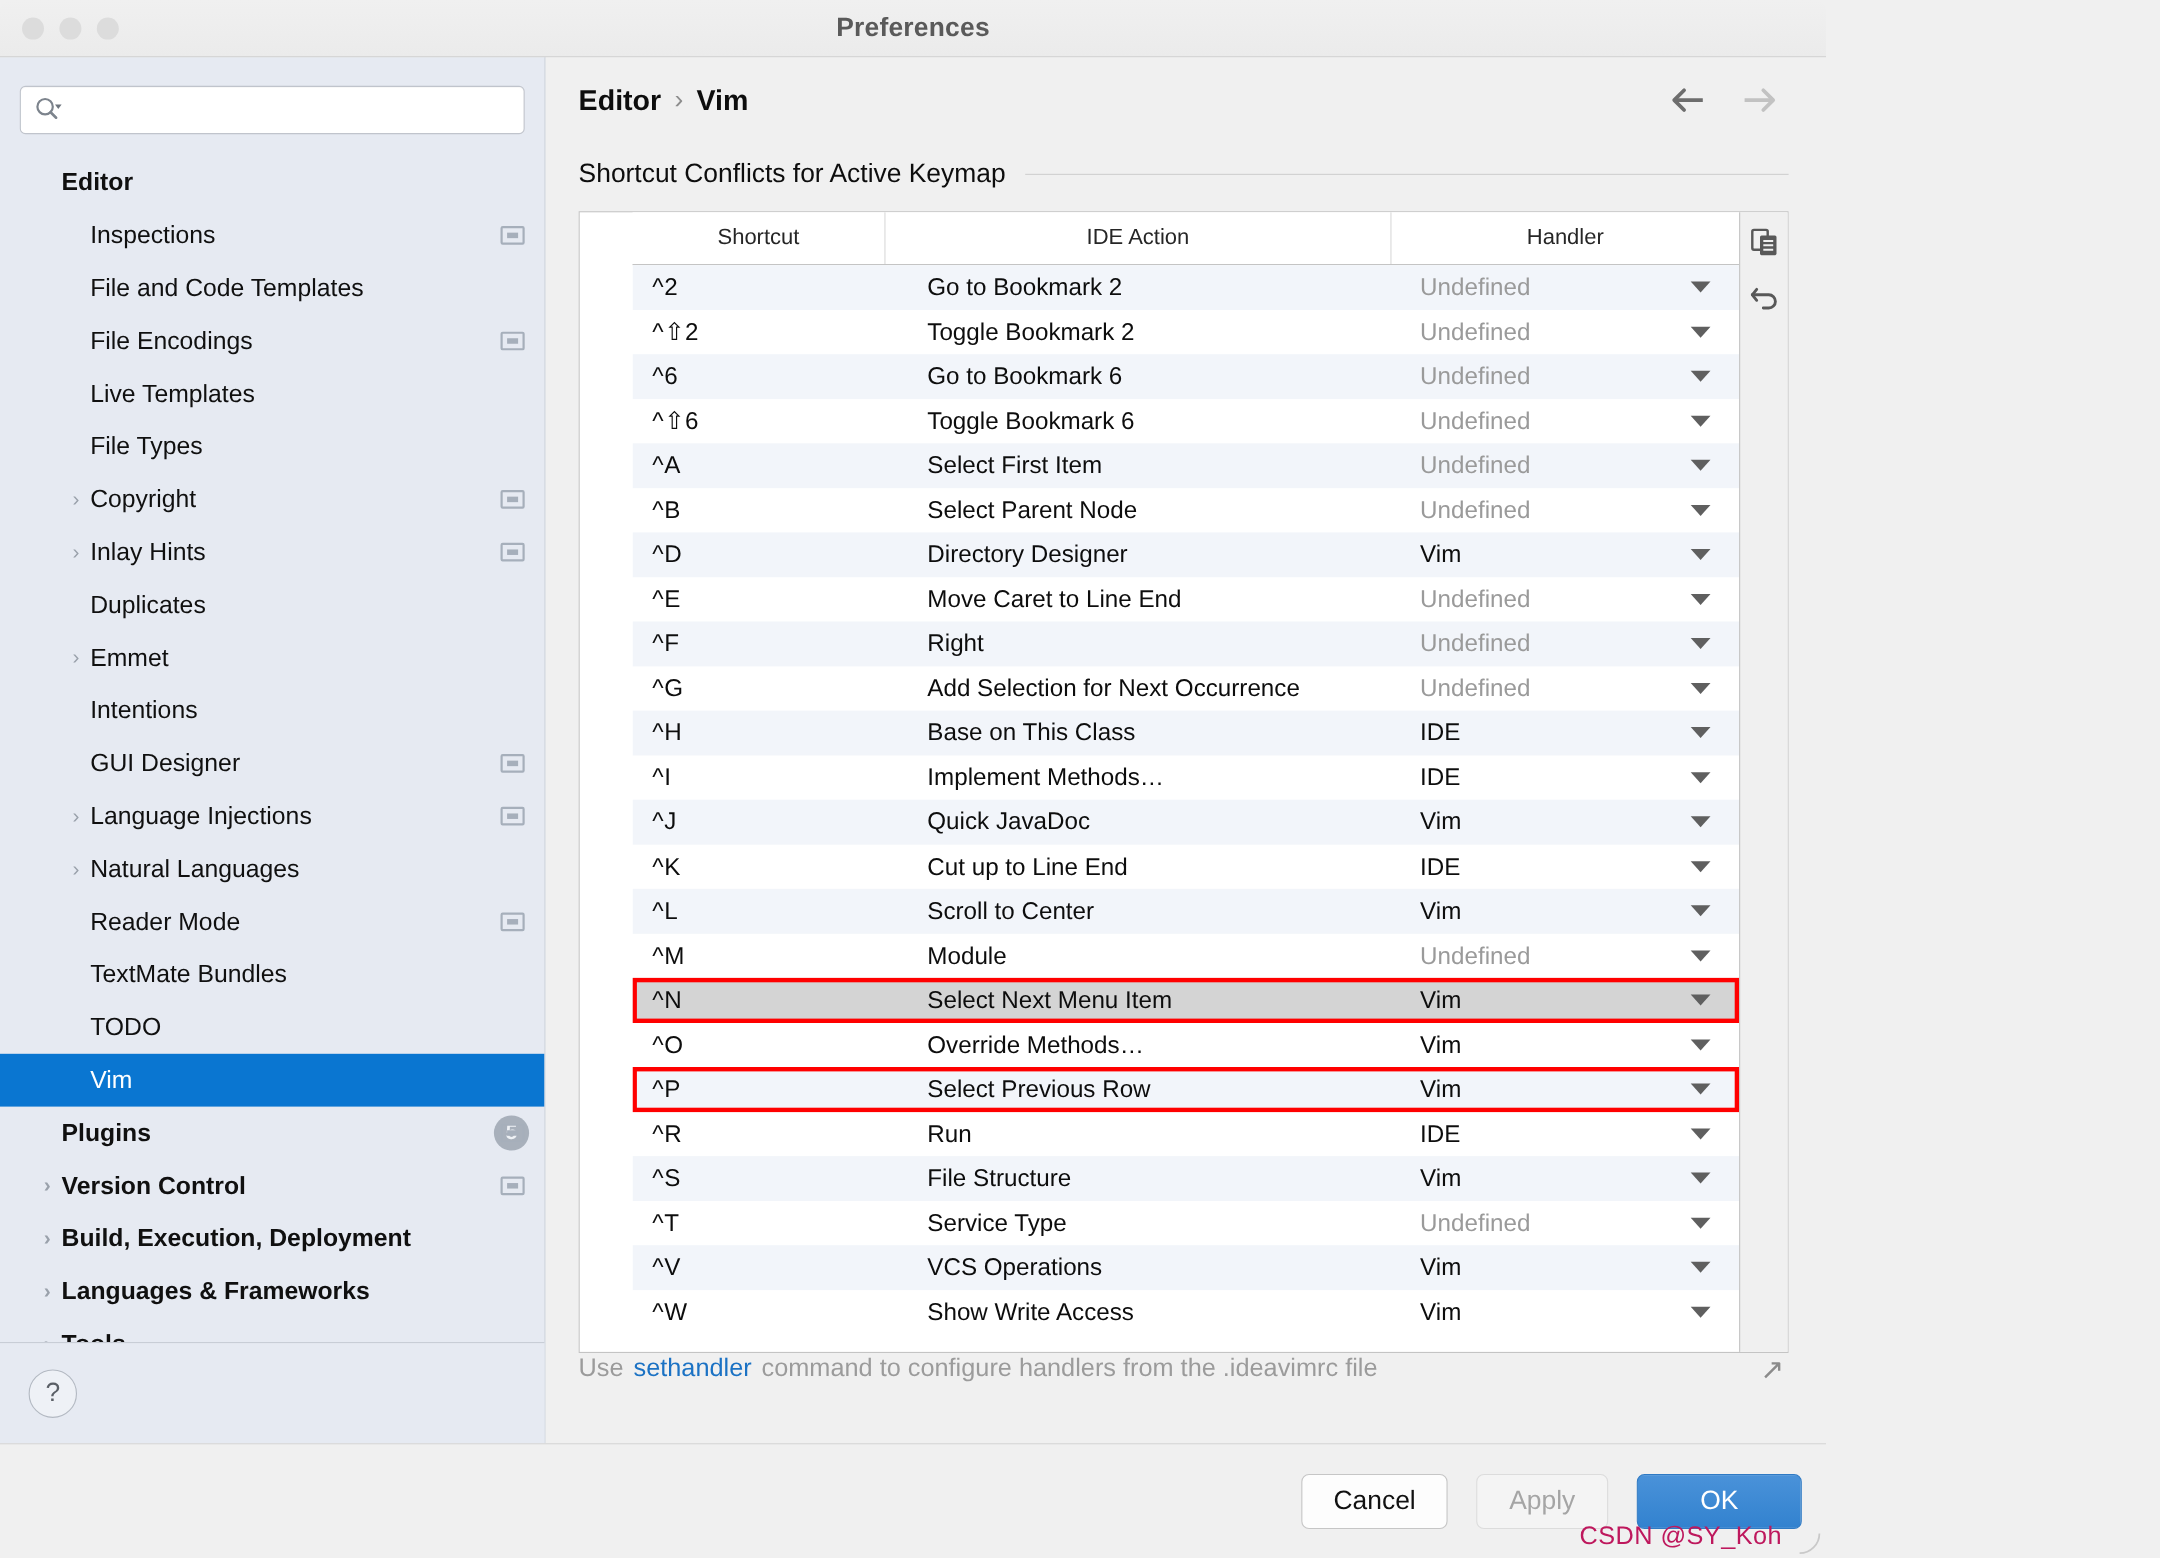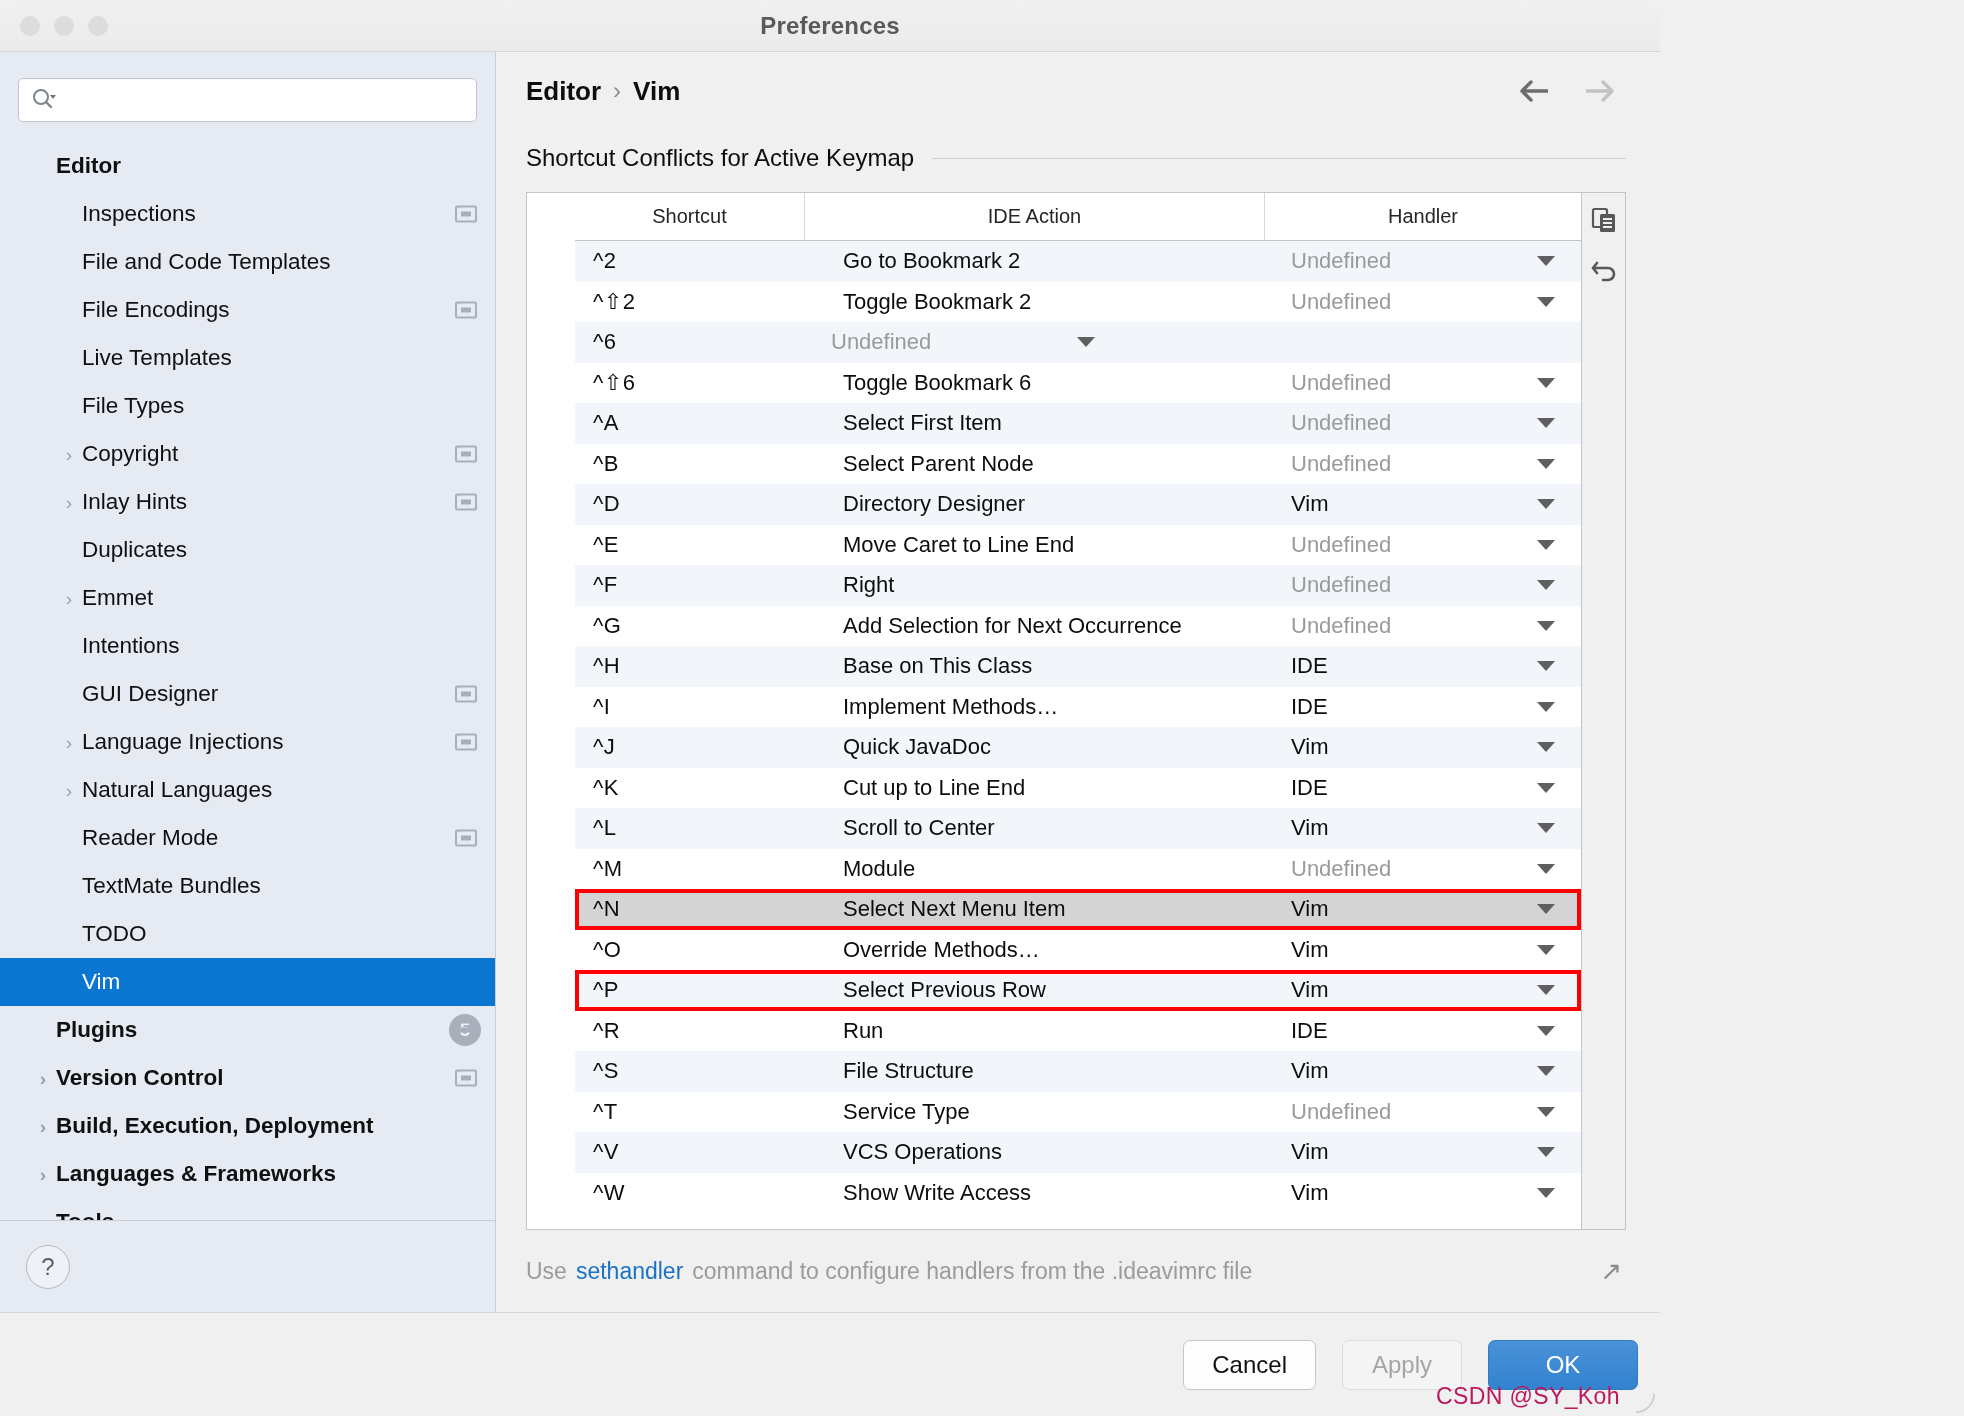--- a/index.html
+++ b/index.html
@@ -195,21 +195,21 @@
     width: 44px; flex: 0 0 44px;
     border-left: 1px solid #c4c4c4;
     background: #f0f0f0;
     display: flex; flex-direction: column; align-items: center;
     padding-top: 10px; gap: 14px;
   }
   .tool-btn { width: 34px; height: 34px; display: flex; align-items: center; justify-content: center; }
 
   .footer-note {
     height: 82px; flex: 0 0 82px;
-    display: flex; align-items: center;
+    display: flex; 
     font-size: 23px; color: #9b9b9b;
     gap: 9px;
   }
   .footer-note .link { color: #1b72c4; }
   .footer-note .expand {
     margin-left: auto; color: #8b8b8b; font-size: 26px; padding-right: 4px;
   }
 
   
   .buttonbar {
@@ -463,20 +463,21 @@
                 <div class="tr">
                   <div class="td shortcut">^⇧2</div>
                   <div class="td action">Toggle Bookmark 2</div>
                   <div class="td handler undef">
                     <span class="val">Undefined</span>
                     <span class="caret-dn"></span>
                   </div>
                 </div>
                 <div class="tr alt">
                   <div class="td shortcut">^6</div>
+                  <div class="td action">Go to Bookmark 6</div>
                   <div class="td handler undef">
                     <span class="val">Undefined</span>
                     <span class="caret-dn"></span>
                   </div>
                 </div>
                 <div class="tr">
                   <div class="td shortcut">^⇧6</div>
                   <div class="td action">Toggle Bookmark 6</div>
                   <div class="td handler undef">
                     <span class="val">Undefined</span>

